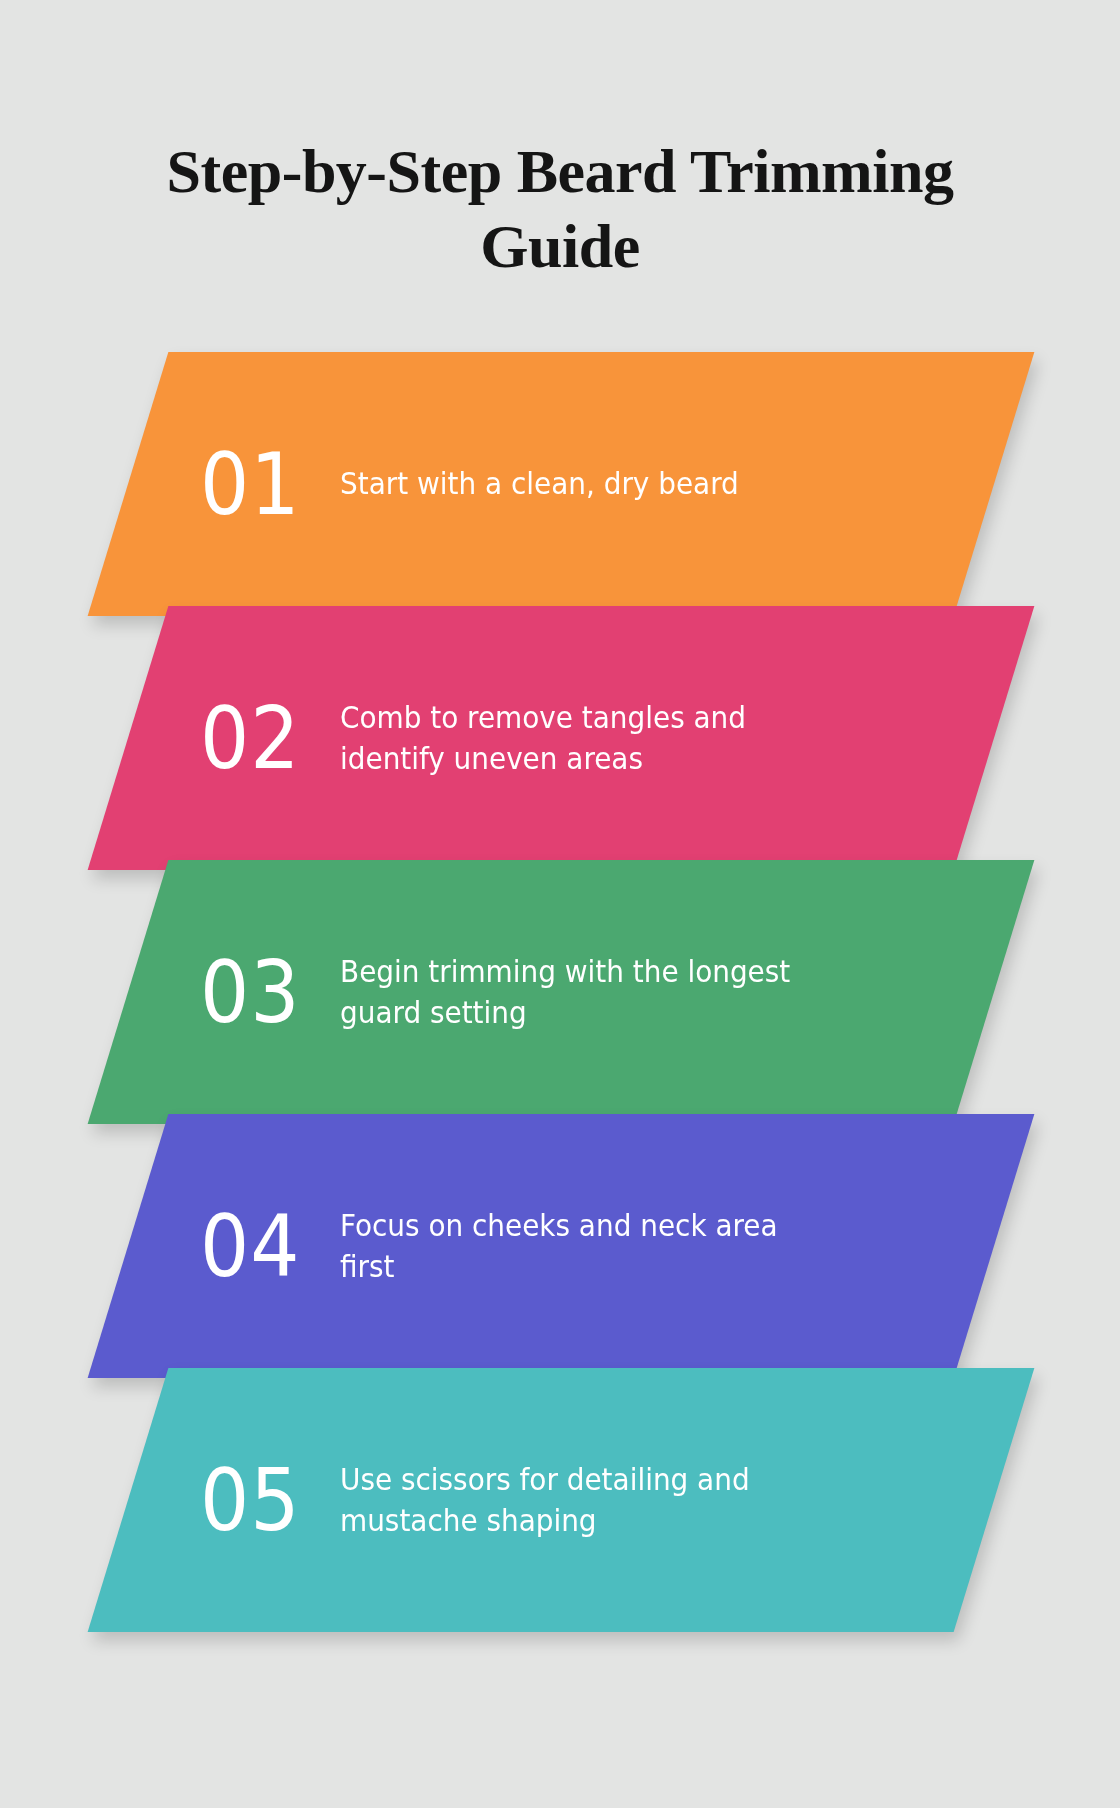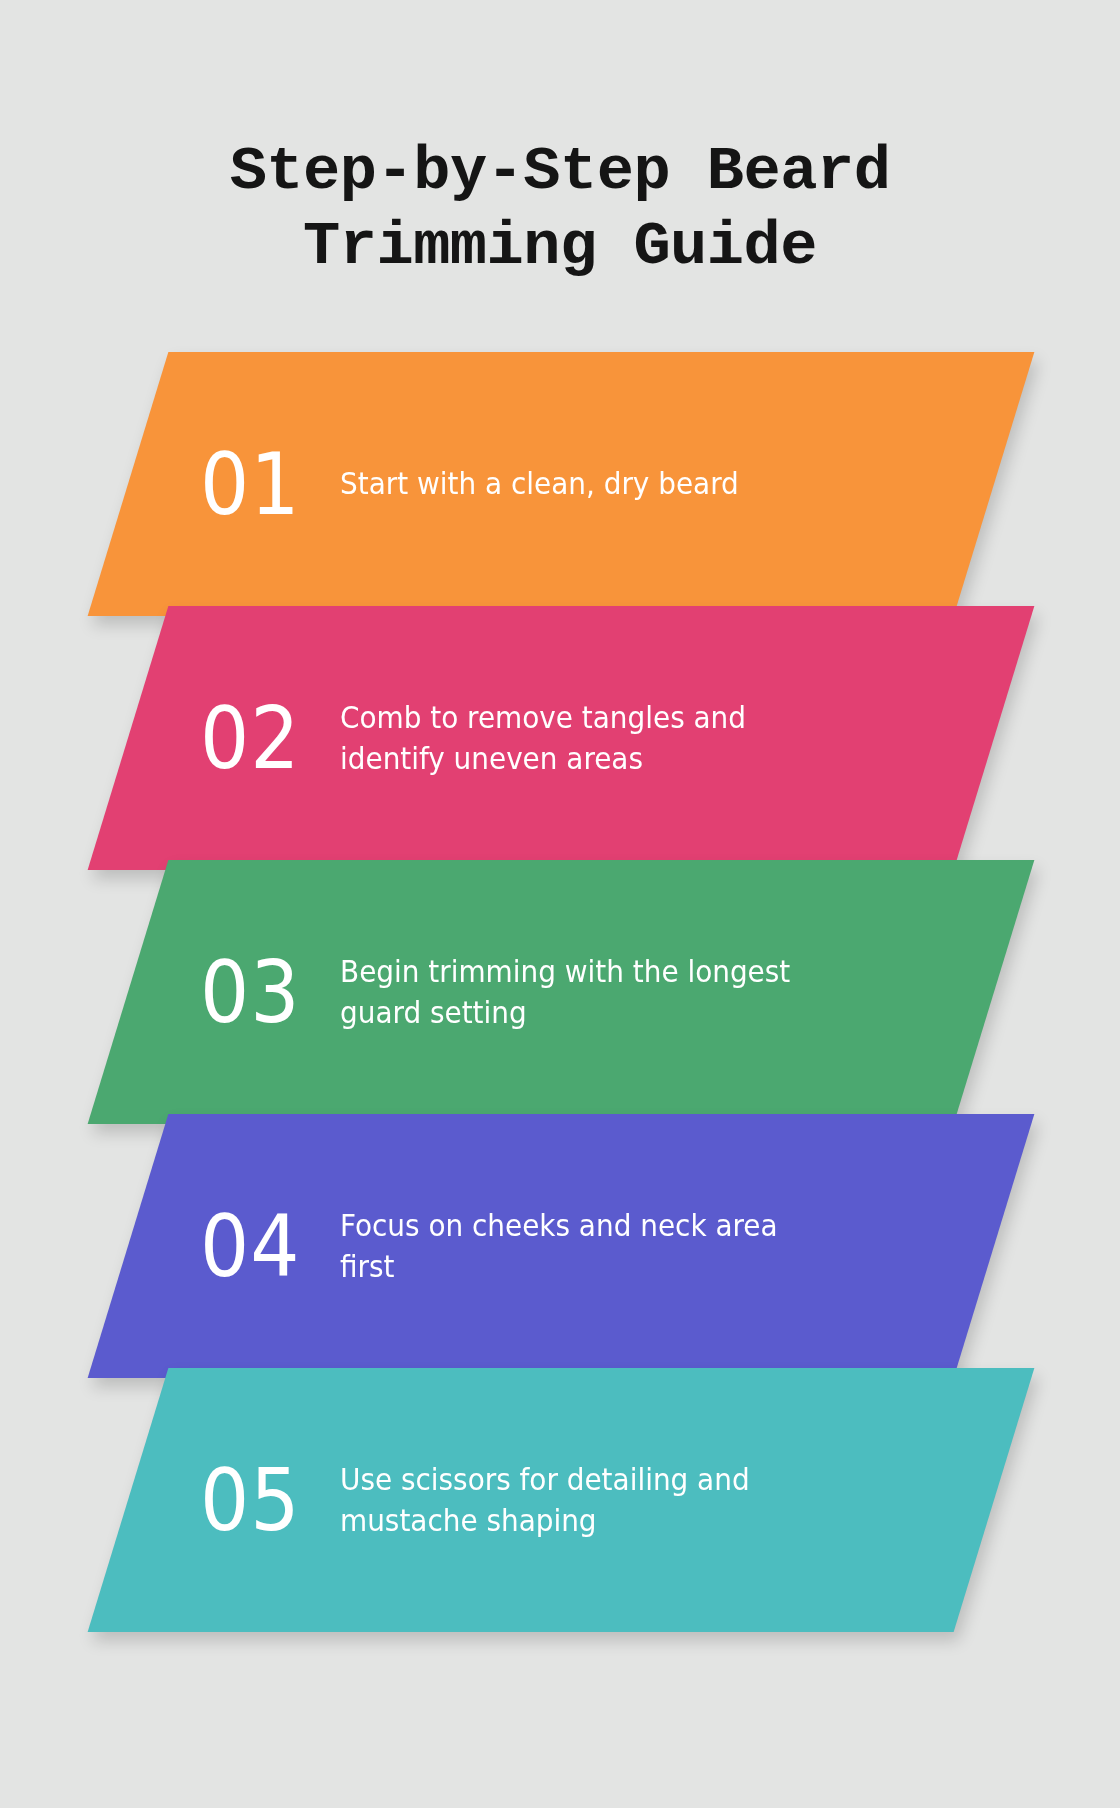--- a/index.html
+++ b/index.html
@@ -9,21 +9,21 @@
     font-family:"DejaVu Sans Condensed","Liberation Sans",sans-serif;
     overflow:hidden;
     position:relative;
   }
   #page{position:relative;width:1120px;height:1808px;}
 
   .title{
     position:absolute;
     top:92px;left:0;width:1120px;
     text-align:center;
-    font-family:Liberation Mono, monospace;
+    font-family:Liberation Serif, serif;
     font-weight:700;
     font-size:62px;
     line-height:1.22;
     color:#151515;
     letter-spacing:-0.5px;
     padding:0 110px;
     box-sizing:border-box;
   }
 
   .steps{

